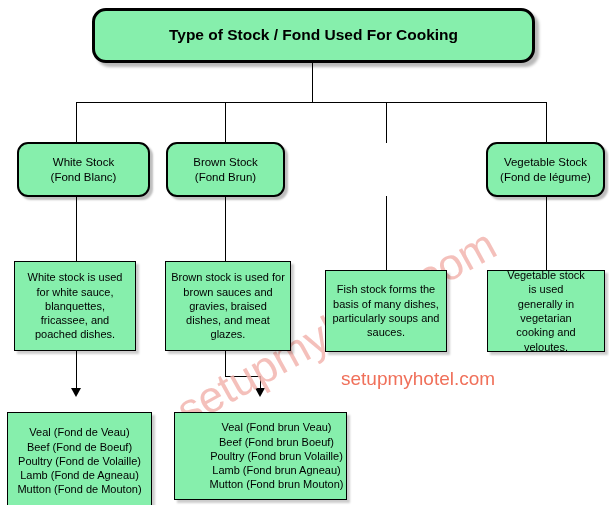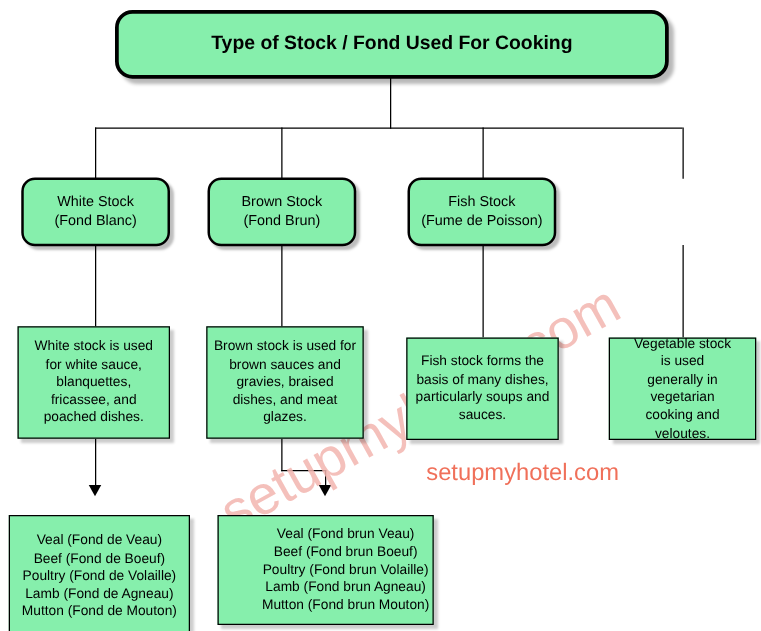--- a/index.html
+++ b/index.html
@@ -135,35 +135,35 @@
 
   <div class="line v" style="left:225px; top:351px; height:26px;"></div>
   <div class="line h" style="left:225px; top:376px; width:36px;"></div>
   <div class="line v" style="left:260px; top:376px; height:14px;"></div>
   <div class="arrowhead" style="left:255px; top:388px;"></div>
 
   <div class="node root" style="left:92px; top:8px; width:443px; height:55px;">
     <span class="txt">Type of Stock / Fond Used For Cooking</span>
   </div>
 
-  <div class="node cat" style="left:17px; top:142px; width:119px; height:55px;">
+  <div class="node cat" style="left:17px; top:142px; width:133px; height:55px;">
     <span class="txt">White Stock
 (Fond Blanc)</span>
   </div>
 
   <div class="node cat" style="left:166px; top:142px; width:119px; height:55px;">
     <span class="txt">Brown Stock
 (Fond Brun)</span>
   </div>
 
-  <div class="node cat" style="left:326px; top:142px; width:119px; height:55px;">
-    <span class="txt">Fish Stock
-(Fume de Poisson)</span>
+
+  <div class="node cat" style="left:486px; top:142px; width:119px; height:55px;">
+    <span class="txt">Vegetable Stock
+(Fond de légume)</span>
   </div>
-
 
   <div class="node desc" style="left:14px; top:261px; width:122px; height:90px; padding:0 6px;">
     <span class="txt">White stock is used for white sauce, blanquettes, fricassee, and poached dishes.</span>
   </div>
 
   <div class="node desc" style="left:165px; top:261px; width:126px; height:90px; padding:0 5px;">
     <span class="txt">Brown stock is used for brown sauces and gravies, braised dishes, and meat glazes.</span>
   </div>
 
   <div class="node desc" style="left:325px; top:270px; width:122px; height:82px; padding:0 4px;">

